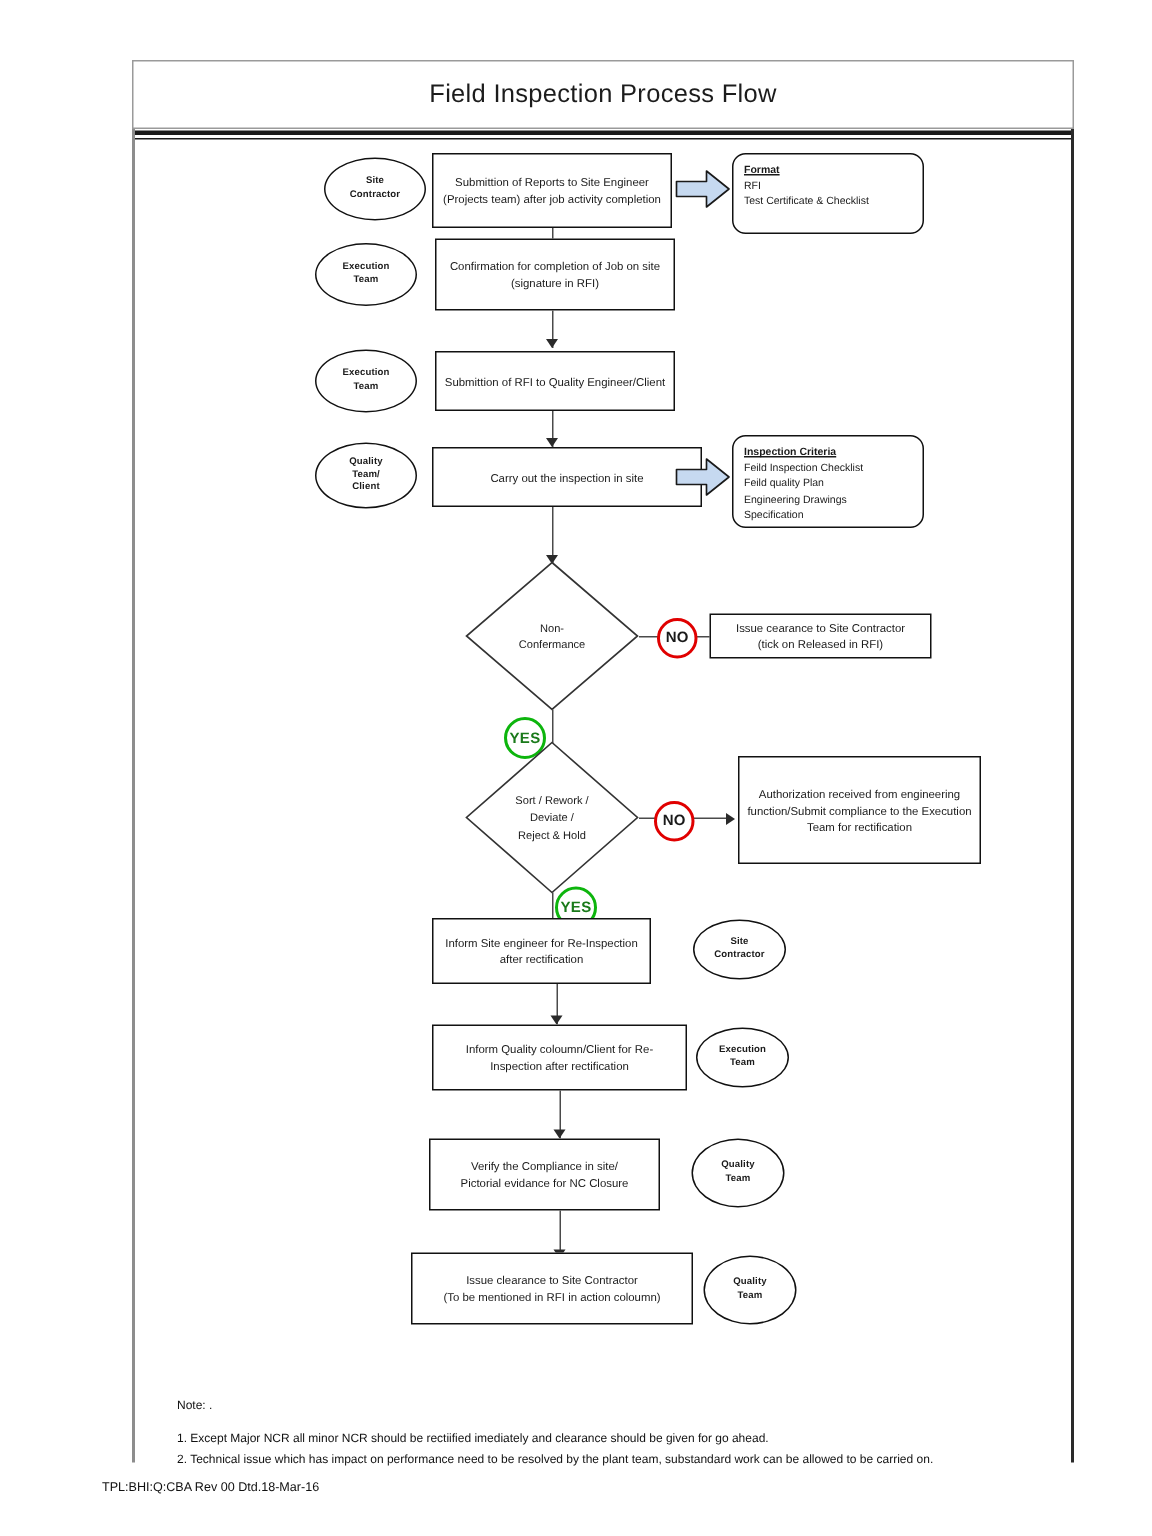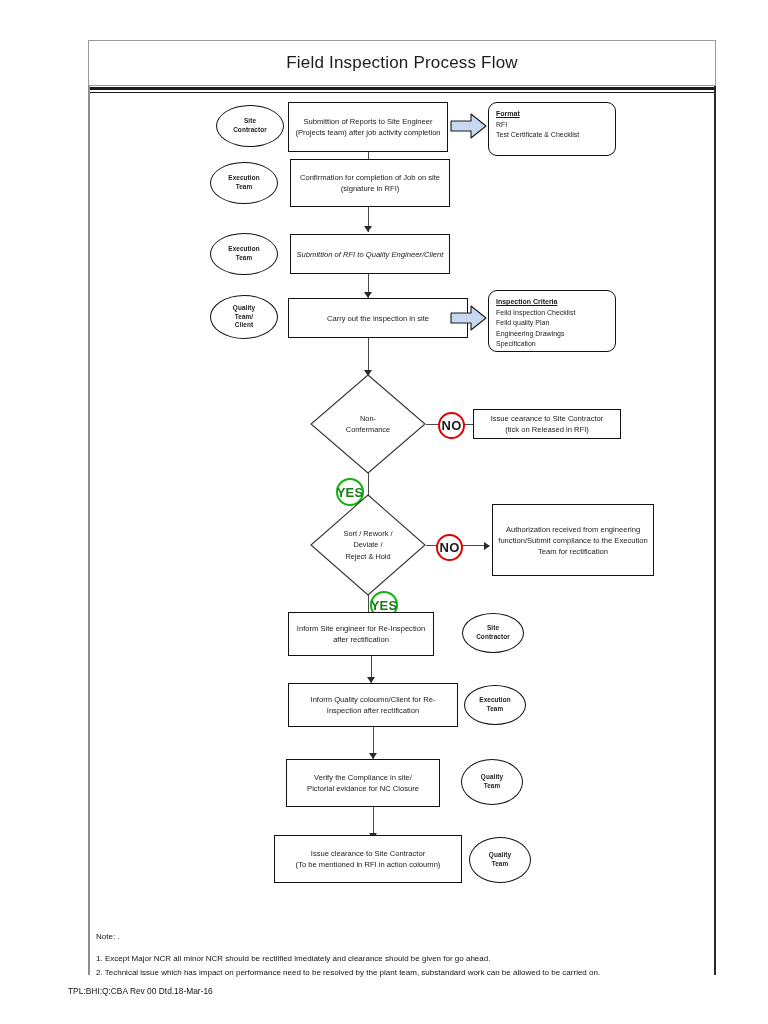--- a/index.html
+++ b/index.html
@@ -38,30 +38,30 @@
 
   
   .vline{position:absolute;background:#4a4a4a;width:1.3px;}
   .hline{position:absolute;background:#4a4a4a;height:1.3px;}
   .arrowhead{position:absolute;width:0;height:0;}
   .ah-down{border-left:4px solid transparent;border-right:4px solid transparent;border-top:6px solid #2a2a2a;}
   .ah-right{border-top:4px solid transparent;border-bottom:4px solid transparent;border-left:6px solid #2a2a2a;}
 
   
   .badge{position:absolute;border-radius:50%;display:flex;align-items:center;
-         justify-content:center;font-size:13px;font-weight:bold;background:#fff;
+         justify-content:center;font-size:10px;font-weight:bold;background:#fff;
          letter-spacing:.2px;}
   .badge-no{border:2.4px solid #e00000;color:#1a1a1a;}
   .badge-yes{border:2.4px solid #0db50d;color:#1a7a1a;}
 
   
   .block-arrow{position:absolute;}
 
   
-  .notes{position:absolute;font-size:8px;line-height:1.75;color:#111;}
+  .notes{position:absolute;font-size:8px;line-height:1.75;color:#111;margin-left:22px;}
   .notes .nl{display:block;white-space:nowrap;}
   .footer{position:absolute;left:68px;top:986px;font-size:8.4px;color:#111;}
 </style>
 </head>
 <body>
 
 <div id="sheet">
 
   <div class="frame-top"></div>
   <div class="frame-title">Field Inspection Process Flow</div>
@@ -105,21 +105,21 @@
   </div>
 
   <div class="vline" style="left:279.5px;top:167px;height:25px;"></div>
   <div class="arrowhead ah-down" style="left:276px;top:186px;"></div>
 
   <div class="node oval" style="left:122px;top:193px;width:68px;height:42px;">
     <span style="white-space:pre-line">Execution
 Team</span>
   </div>
 
-  <div class="node pbox" style="left:202px;top:194px;width:160px;height:40px;font-style:italic;">
+  <div class="node pbox" style="left:202px;top:194px;width:160px;height:40px;">
     <span>Submittion of RFI to Quality Engineer/Client</span>
   </div>
 
   <div class="vline" style="left:279.5px;top:234px;height:24px;"></div>
   <div class="arrowhead ah-down" style="left:276px;top:252px;"></div>
 
   <div class="node oval" style="left:122px;top:255px;width:68px;height:44px;">
     <span style="white-space:pre-line">Quality
 Team/
 Client</span>

